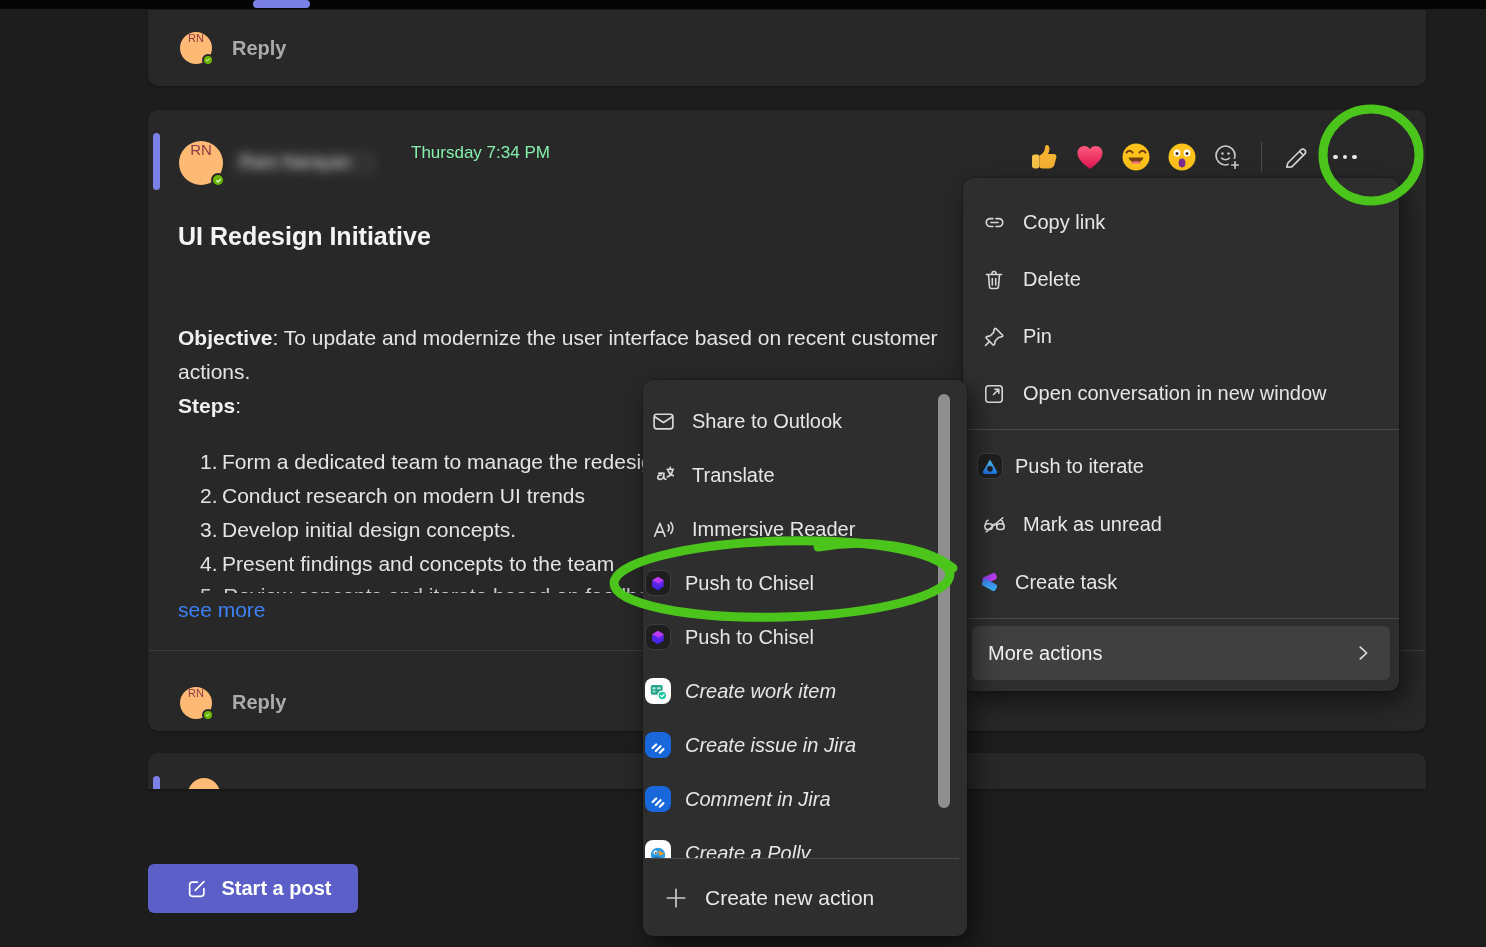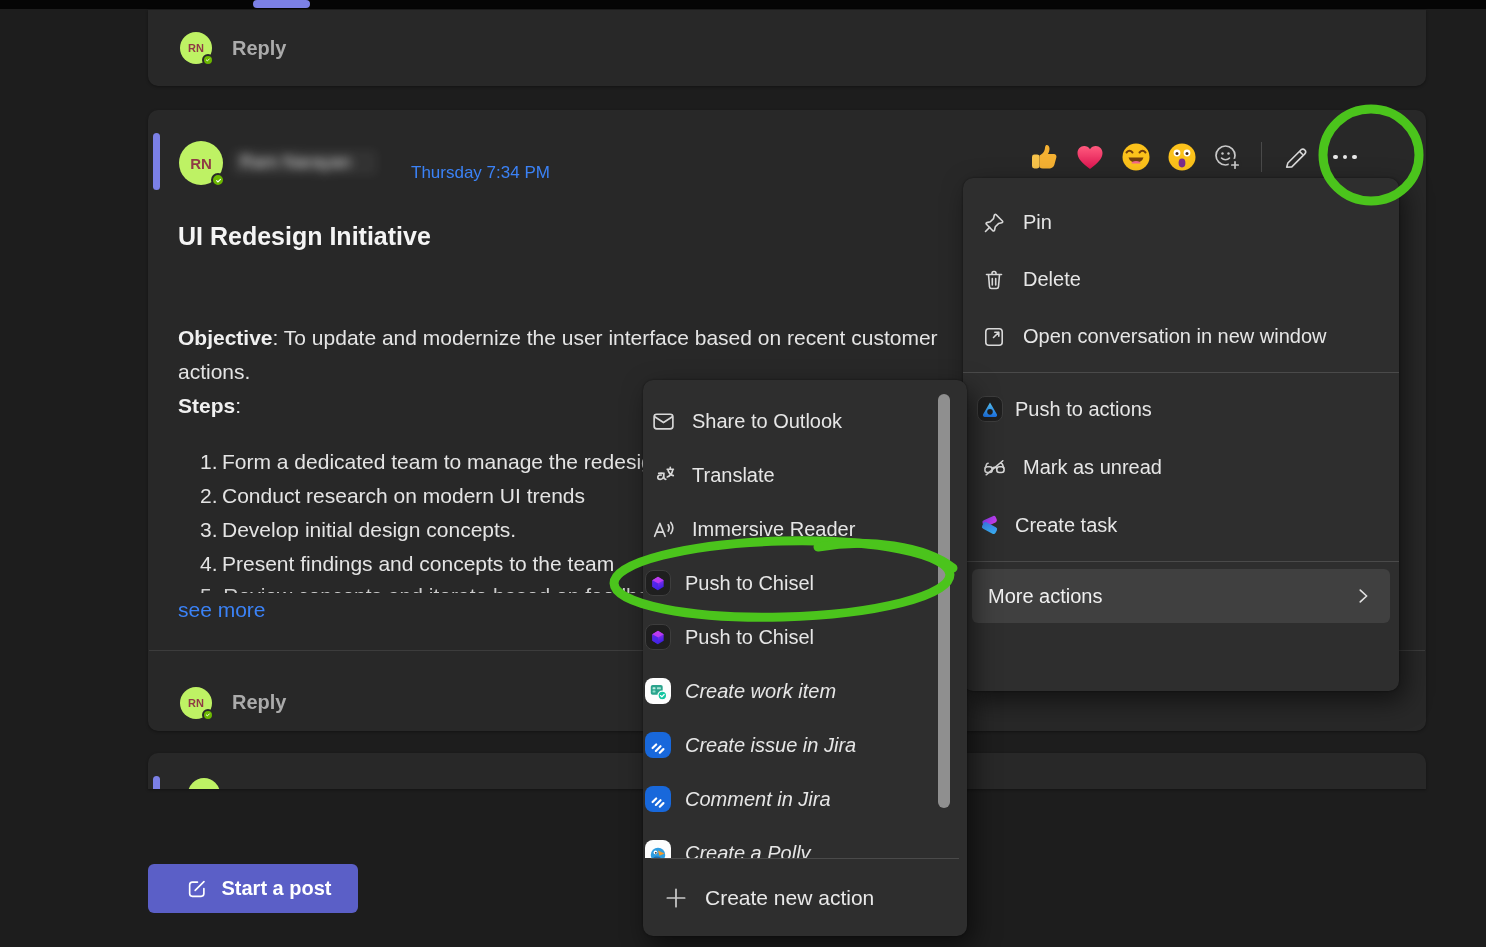--- a/index.html
+++ b/index.html
@@ -8,35 +8,35 @@
          font-family:"Liberation Sans",sans-serif;color:#e6e6e6;}
   
   .top-strip{position:absolute;left:0;top:0;width:1486px;height:9px;background:#050505;}
   .tab-indicator{position:absolute;left:253px;top:0;width:57px;height:8px;background:#7b80e6;border-radius:4px;}
   
   .card{position:absolute;left:148px;width:1278px;background:#282828;box-shadow:0 1px 3px rgba(0,0,0,.35);}
   .card1{top:10px;height:76px;border-radius:0 0 10px 10px;display:flex;align-items:center;padding:0 32px;gap:20px;}
   .card2{top:110px;height:621px;border-radius:10px;}
   .card3{top:753px;height:36px;border-radius:10px 10px 0 0;overflow:hidden;}
   
-  .avatar{position:relative;border-radius:50%;background:#bef264;display:flex;align-items:center;justify-content:center;
-          color:#8f3a45;font-weight:bold;flex:none;}
+  .avatar{position:relative;border-radius:50%;background:#fdba74;display:flex;align-items:flex-start;justify-content:center;
+          color:#8f3a45;font-weight:normal;flex:none;}
   .av32{width:32px;height:32px;font-size:11px;}
   .av44{width:44px;height:44px;font-size:15px;}
   .badge{position:absolute;right:-2px;bottom:-2px;background:#6bb700;border-radius:50%;border:2px solid #282828;
          display:flex;align-items:center;justify-content:center;}
   .b12{width:12px;height:12px;} .b14{width:14px;height:14px;}
   .badge svg{width:70%;height:70%;}
   .reply-label{font-size:20px;font-weight:600;color:#ababab;}
   
   .accent{position:absolute;left:5px;top:23px;width:7px;height:57px;background:#7b80e6;border-radius:4px;}
   .post-avatar{position:absolute;left:31px;top:31px;}
   .author-name{position:absolute;left:84px;top:40px;font-size:18px;color:#d2d2d2;filter:blur(5px);
                background:rgba(255,255,255,.05);padding:2px 26px 2px 8px;border-radius:4px;}
-  .timestamp{position:absolute;left:263px;top:53px;font-size:17px;color:#3b82f6;}
+  .timestamp{position:absolute;left:263px;top:33px;font-size:17px;color:#86efac;}
   .post-title{position:absolute;left:30px;top:112px;font-size:25px;font-weight:bold;color:#f4f4f4;}
   
   .bline{position:absolute;left:30px;font-size:21px;color:#e4e4e4;white-space:nowrap;}
   .bold{font-weight:bold;color:#f0f0f0;}
   .num{position:absolute;left:52px;font-size:21px;color:#e4e4e4;}
   .li-text{position:absolute;left:74px;font-size:21px;color:#e4e4e4;white-space:nowrap;}
   .clipped{position:absolute;left:52px;top:474px;height:9px;overflow:hidden;font-size:21px;color:#cfcfcf;white-space:nowrap;}
   .see-more{position:absolute;left:30px;top:488px;font-size:21px;color:#3b82f6;cursor:pointer;}
   .card-divider{position:absolute;left:1px;right:1px;top:540px;height:1px;background:#3c3c3c;}
   .reply-row-avatar{position:absolute;left:32px;top:577px;}
@@ -222,34 +222,42 @@
     <svg viewBox="0 0 24 24" width="22" height="22">
         <path d="M12.5 4.5H7a3 3 0 0 0-3 3V17a3 3 0 0 0 3 3h9.5a3 3 0 0 0 3-3v-5.5" fill="none" stroke="#fff" stroke-width="1.8" stroke-linecap="round"></path>
         <path d="M10 13.5L19.6 3.9" stroke="#fff" stroke-width="1.8" stroke-linecap="round"></path>
       </svg>
     <span>Start a post</span>
   </div>
 
   <div class="menu ctx-menu">
     <div class="menu-row">
       <span class="micon">
+        <svg viewBox="0 0 24 24" width="25" height="25" fill="none" stroke="#d8d8d8" stroke-width="1.6" stroke-linecap="round">
+            <path d="M13.5 8.2h2.6a3.8 3.8 0 0 1 0 7.6h-2.6M10.5 8.2H7.9a3.8 3.8 0 0 0 0 7.6h2.6M8.6 12h6.8"></path>
+          </svg>
+      </span>
+      <span>Copy link</span>
+    </div>
+    <div class="menu-row">
+      <span class="micon">
+        <svg viewBox="0 0 24 24" width="24" height="24" fill="none" stroke="#d8d8d8" stroke-width="1.6" stroke-linecap="round">
+            <path d="M4.5 6.5h15M10 6.5V5.2A1.7 1.7 0 0 1 11.7 3.5h.6A1.7 1.7 0 0 1 14 5.2v1.3M6.5 6.5l1 12.2a2 2 0 0 0 2 1.8h5a2 2 0 0 0 2-1.8l1-12.2M10.3 10.5v6.5M13.7 10.5v6.5"></path>
+          </svg>
+      </span>
+      <span>Delete</span>
+    </div>
+    <div class="menu-row">
+      <span class="micon">
         <svg viewBox="0 0 24 24" width="24" height="24" fill="none" stroke="#d8d8d8" stroke-width="1.6" stroke-linejoin="round" stroke-linecap="round">
             <path d="M14 3.6L20.4 10c.6.6.3 1.5-.5 1.7l-3.4.9-3.2 3.2-.8 3.4c-.2.8-1.1 1.1-1.7.5L4.4 13.3c-.6-.6-.3-1.5.5-1.7l3.4-.8 3.2-3.2.8-3.4c.2-.8 1.1-1.1 1.7-.6z"></path>
             <path d="M7.6 16.4l-4.1 4.1"></path>
           </svg>
       </span>
       <span>Pin</span>
-    </div>
-    <div class="menu-row">
-      <span class="micon">
-        <svg viewBox="0 0 24 24" width="24" height="24" fill="none" stroke="#d8d8d8" stroke-width="1.6" stroke-linecap="round">
-            <path d="M4.5 6.5h15M10 6.5V5.2A1.7 1.7 0 0 1 11.7 3.5h.6A1.7 1.7 0 0 1 14 5.2v1.3M6.5 6.5l1 12.2a2 2 0 0 0 2 1.8h5a2 2 0 0 0 2-1.8l1-12.2M10.3 10.5v6.5M13.7 10.5v6.5"></path>
-          </svg>
-      </span>
-      <span>Delete</span>
     </div>
     <div class="menu-row">
       <span class="micon">
         <svg viewBox="0 0 24 24" width="24" height="24" fill="none" stroke="#d8d8d8" stroke-width="1.6" stroke-linecap="round" stroke-linejoin="round">
             <rect x="3.8" y="3.8" width="16.4" height="16.4" rx="3"></rect>
             <path d="M11.5 12.5L16.8 7.2M12.8 7.2h4v4"></path>
           </svg>
       </span>
       <span>Open conversation in new window</span>
     </div>
@@ -260,21 +268,21 @@
             <defs>
               <linearGradient id="afg" x1="0" y1="0" x2="0" y2="1">
                 <stop offset="0" stop-color="#56c4f7"></stop>
                 <stop offset="1" stop-color="#1a6fe0"></stop>
               </linearGradient>
             </defs>
             <path d="M18 7.5L28.3 25.3a2.6 2.6 0 0 1-2.3 3.9H10a2.6 2.6 0 0 1-2.3-3.9z" fill="url(#afg)"></path>
             <circle cx="18" cy="21.5" r="4.2" fill="#1f1f1f"></circle>
           </svg>
       </span>
-      <span>Push to actions</span>
+      <span>Push to iterate</span>
     </div>
     <div class="menu-row" style="height:58px">
       <span class="micon">
         <svg viewBox="0 0 24 24" width="25" height="25" fill="none" stroke="#d8d8d8" stroke-width="1.5" stroke-linecap="round" stroke-linejoin="round">
             <path d="M3.2 12.5l1-3.2c.3-.9.8-1.3 1.7-1.3M20.8 12.5l-1-3.2c-.3-.9-.8-1.3-1.7-1.3"></path>
             <rect x="2.8" y="11.2" width="7" height="5.6" rx="2.4"></rect>
             <rect x="14.2" y="11.2" width="7" height="5.6" rx="2.4"></rect>
             <path d="M9.8 12.6q2.2-1.6 4.4 0"></path>
             <path d="M4 19L20 5.5"></path>
           </svg>

